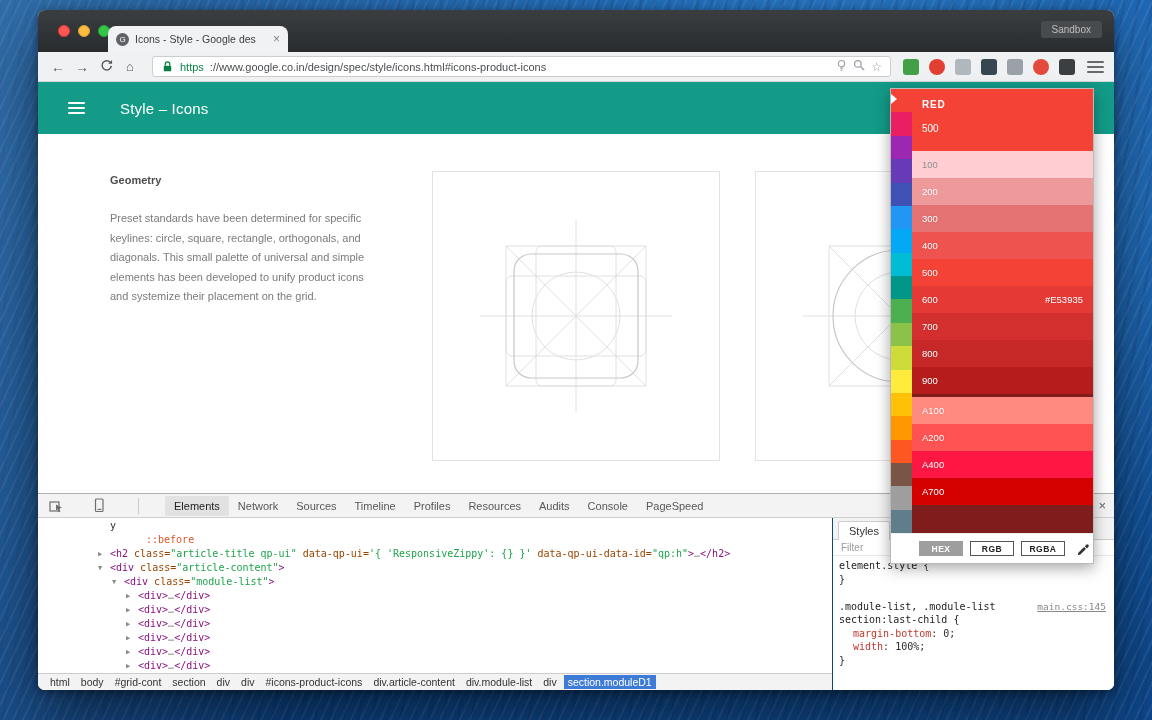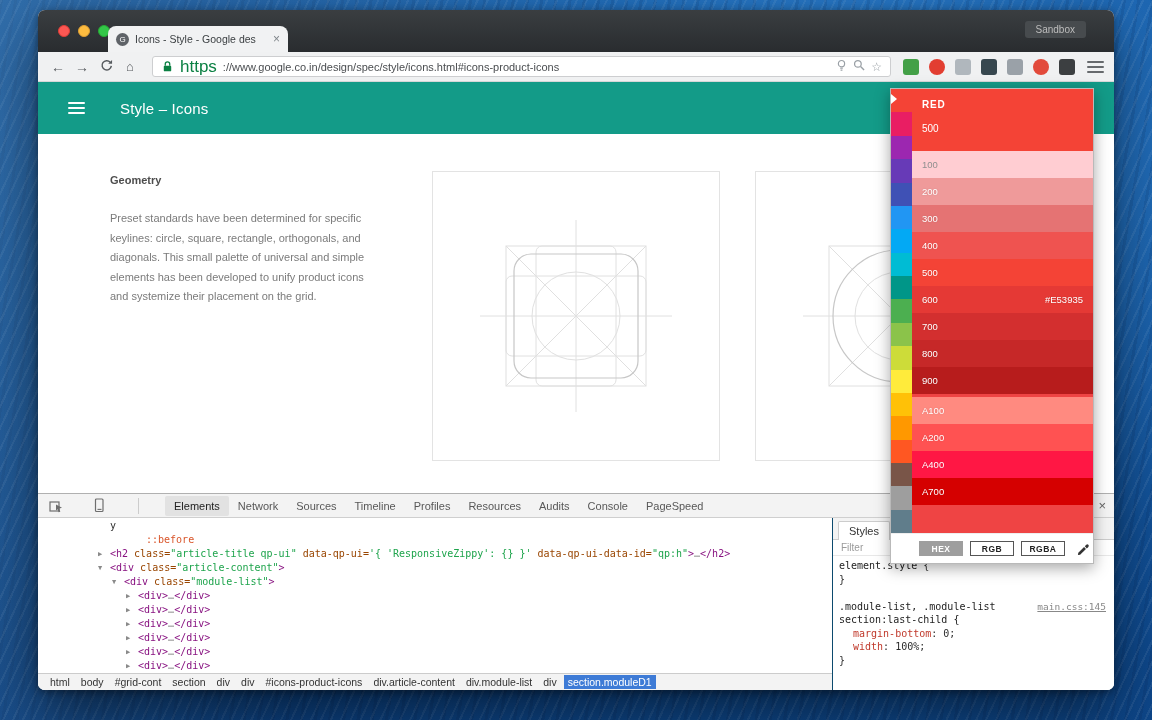--- a/index.html
+++ b/index.html
@@ -24,30 +24,30 @@
   .light { width:12px; height:12px; border-radius:50%; }
   .light.r { background:#fc5753; border:1px solid #df3e38; }
   .light.y { background:#fdbc40; border:1px solid #de9f34; }
   .light.g { background:#33c748; border:1px solid #27aa35; }
   .tab { position:absolute; left:70px; bottom:0; width:180px; height:26px; background:#f1f2f3;
     border-radius:8px 8px 0 0; display:flex; align-items:center; padding:0 8px; gap:6px; }
   .favicon { width:13px; height:13px; border-radius:50%; background:#5f6368; color:#fff;
     font-size:8px; display:flex; align-items:center; justify-content:center; flex:0 0 auto; }
   .tabtitle { flex:1; font-size:10.5px; color:#3c4043; white-space:nowrap; overflow:hidden; text-overflow:ellipsis; }
   .tabclose { color:#80868b; font-size:12px; line-height:1; }
-  .profile-chip { position:absolute; right:28px; top:11px; background:#474b4e; color:#bdbdbd;
+  .profile-chip { position:absolute; right:12px; top:11px; background:#474b4e; color:#bdbdbd;
     font-size:10px; padding:3px 11px; border-radius:3px; }
 
   .toolbar { height:30px; background:#f0f1f2; border-bottom:1px solid #d6d7d8;
     display:flex; align-items:center; padding:0 10px; }
   .navbtn { width:20px; text-align:center; font-size:14px; color:#565a5e; margin-right:4px; }
   .homebtn { font-size:13px; }
   .omnibox { flex:1; height:21px; background:#fff; border:1px solid #cdced0; border-radius:3px;
     display:flex; align-items:center; padding:0 8px; gap:6px; margin:0 8px; min-width:0; }
-  .scheme { font-size:17px; color:#0b8043; }
+  .scheme { font-size:11px; color:#0b8043; }
   .urlrest { font-size:11px; color:#4a4d50; flex:1; white-space:nowrap; overflow:hidden; }
   .ob-ic { color:#9aa0a6; font-size:12px; flex:0 0 auto; }
   .ext-row { display:flex; align-items:center; gap:10px; margin:0 8px 0 4px; }
   .ext { width:16px; height:16px; border-radius:3px; display:inline-block; }
   .ext.circle { border-radius:50%; }
   .menu-btn { width:17px; display:flex; flex-direction:column; gap:3px; margin-left:4px; }
   .menu-btn i { display:block; height:2px; background:#676a6d; border-radius:1px; }
 
   
   .appbar { height:52px; background:#139b88; display:flex; align-items:center; }
@@ -92,21 +92,21 @@
   .sline { white-space:nowrap; position:relative; }
   .sline.ind { padding-left:14px; }
   .sline.blank { height:13.5px; }
   .csslink { position:absolute; right:2px; top:0; color:#888; text-decoration:underline; font-size:9.5px; }
 
   .tk-plain { color:#303030; } .tk-tag { color:#881280; } .tk-attr { color:#994500; }
   .tk-val { color:#1ea44c; } .tk-dots { color:#8a8a8a; } .tk-pseudo { color:#d9552a; }
   .tk-sel { color:#222; } .tk-prop { color:#c0392b; } .tk-cval { color:#2a2a2a; }
 
   
-  .picker { position:absolute; left:890px; top:88px; width:204px; height:476px; background:#ef4444;
+  .picker { position:absolute; left:890px; top:88px; width:204px; height:476px; background:#7f1d1d;
     border:1px solid #b9b9b9; box-shadow:0 4px 14px rgba(0,0,0,.35); z-index:60;
     display:flex; flex-direction:column; }
   .picker-top { display:flex; height:444px; flex:0 0 auto; }
   .hue-strip { width:21px; display:flex; flex-direction:column; position:relative; }
   .hue { flex:1; }
   .hue-marker { position:absolute; left:0; top:5px; width:0; height:0;
     border-top:5px solid transparent; border-bottom:5px solid transparent; border-left:6px solid #fff; }
   .picker-main { flex:1; display:flex; flex-direction:column; min-width:0; }
   .picker-header { height:62px; background:#F44336; color:#fff; padding:10px 0 0 10px; flex:0 0 auto; }
   .ph-name { font-size:10px; font-weight:bold; letter-spacing:.8px; }

